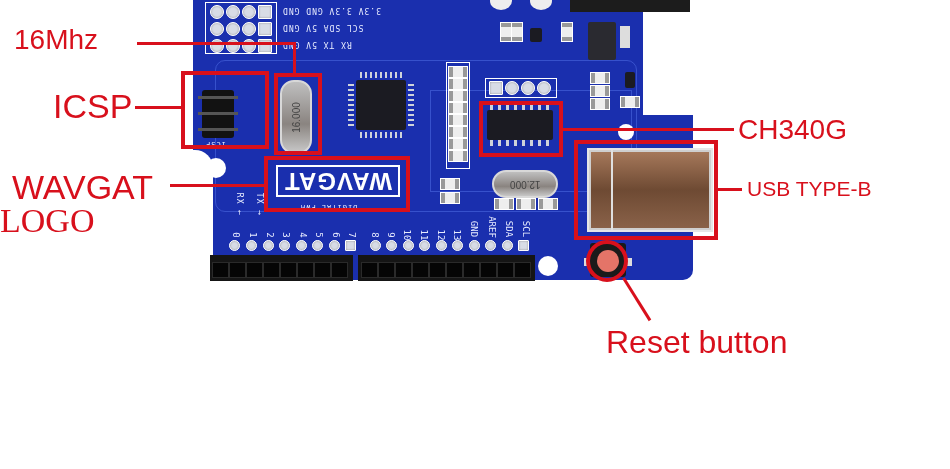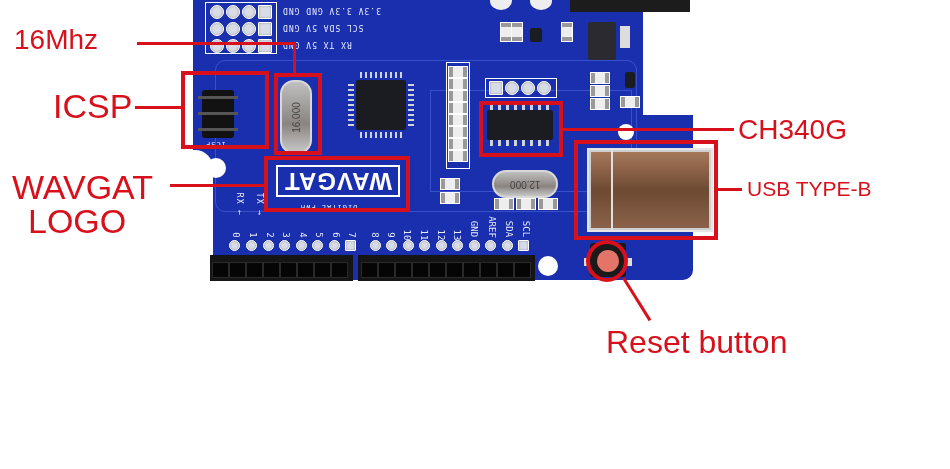--- a/index.html
+++ b/index.html
@@ -205,21 +205,21 @@
 <div class="lbl" style="left:14px;top:26px;font-size:28px;">16Mhz</div>
 <div class="hline" style="left:137px;top:42px;width:158px;"></div>
 <div class="vline" style="left:293px;top:42px;height:32px;"></div>
 <div class="box" style="left:274px;top:73px;width:48px;height:82px;"></div>
 
 <div class="lbl" style="left:53px;top:89px;font-size:34px;">ICSP</div>
 <div class="hline" style="left:135px;top:106px;width:48px;"></div>
 <div class="box" style="left:181px;top:71px;width:88px;height:78px;"></div>
 
 <div class="lbl" style="left:12px;top:170px;font-size:34px;">WAVGAT</div>
-<div class="lbl" style="left:28px;top:204px;font-size:34px;">LOGO</div>
+<div class="lbl" style="left:0;top:204px;font-size:34px;font-family:Liberation Serif, serif;">LOGO</div>
 <div class="hline" style="left:170px;top:184px;width:96px;"></div>
 <div class="box" style="left:264px;top:156px;width:146px;height:56px;"></div>
 
 <div class="box" style="left:479px;top:101px;width:84px;height:56px;"></div>
 <div class="hline" style="left:561px;top:128px;width:173px;"></div>
 <div class="lbl" style="left:738px;top:116px;font-size:28px;">CH340G</div>
 
 <div class="box" style="left:574px;top:140px;width:144px;height:100px;"></div>
 <div class="hline" style="left:716px;top:188px;width:26px;"></div>
 <div class="lbl" style="left:747px;top:178px;font-size:21px;">USB TYPE-B</div>

